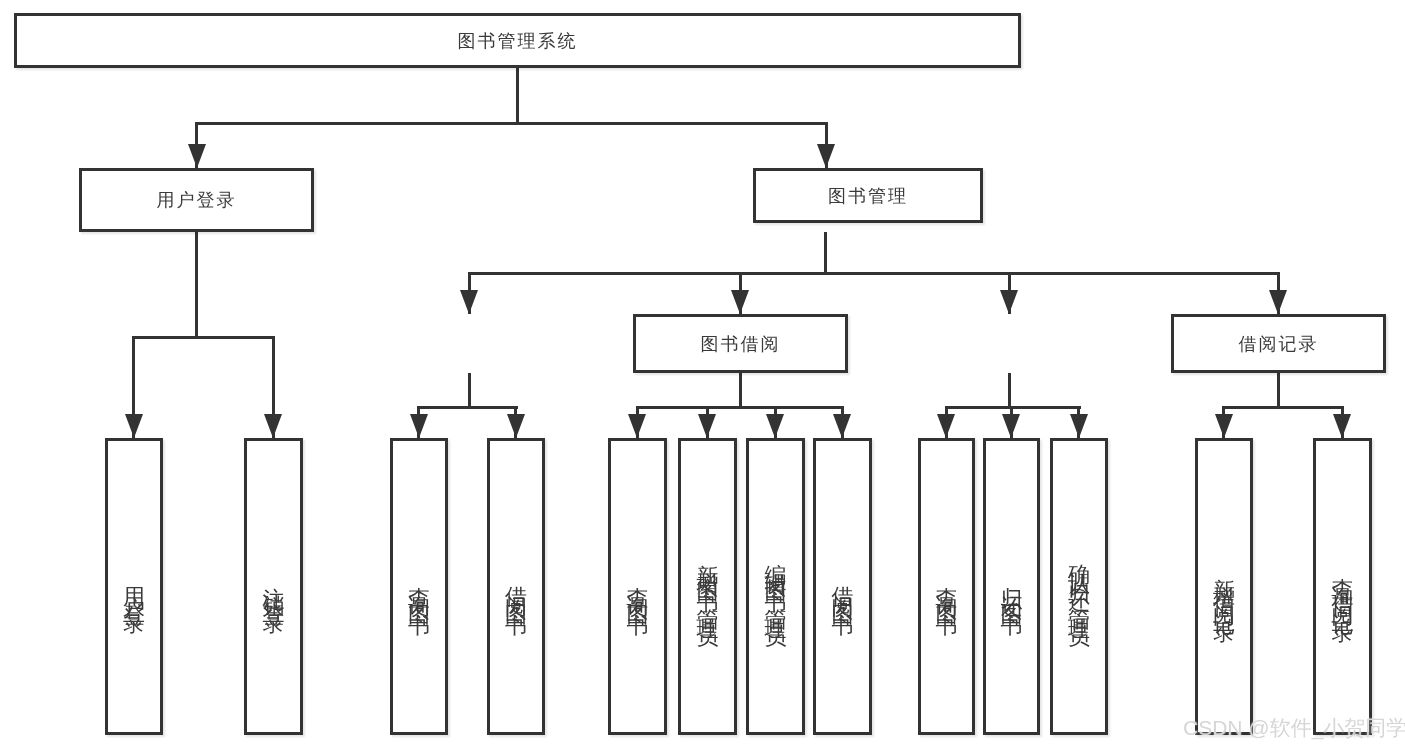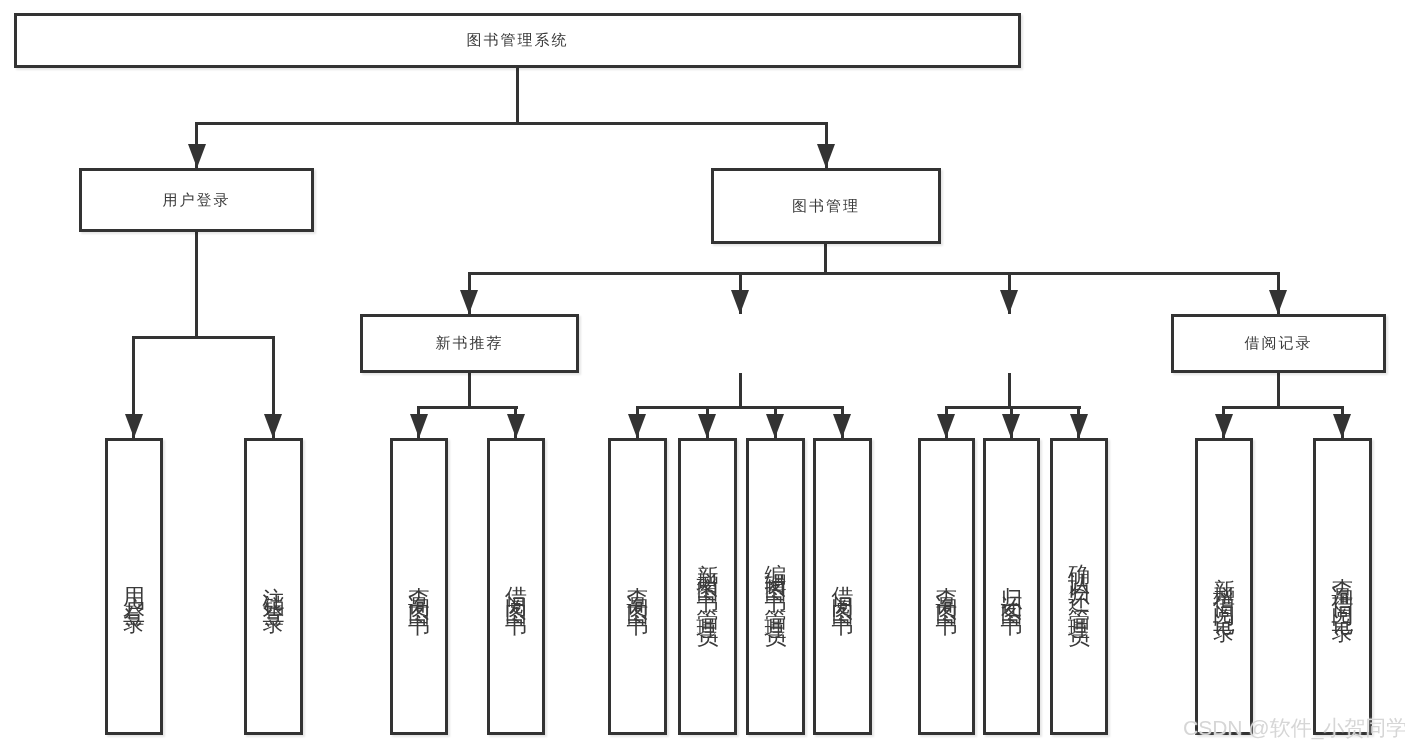--- a/index.html
+++ b/index.html
@@ -6,21 +6,21 @@
   .page {
     position:relative; width:1405px; height:747px; background:#ffffff;
     font-family:"Liberation Sans", sans-serif; color:#3a3a3a; overflow:hidden;
   }
   .box {
     position:absolute; box-sizing:border-box;
     border:3px solid #333333; background:#ffffff;
     display:flex; align-items:center; justify-content:center;
     box-shadow:2px 2px 2px rgba(0,0,0,0.10);
   }
-  .hlabel { font-size:15px; letter-spacing:2px; white-space:nowrap; }
+  .hlabel { font-size:18px; letter-spacing:2px; white-space:nowrap; }
   .vtext {
     writing-mode:vertical-rl; text-orientation:mixed;
     font-size:22px; letter-spacing:9px; line-height:1;
   }
   .v { position:absolute; width:3px; background:#333333; }
   .h { position:absolute; height:3px; background:#333333; }
   .ar {
     position:absolute; width:0; height:0;
     border-left:9px solid transparent; border-right:9px solid transparent;
     border-top:24px solid #333333;
@@ -109,26 +109,26 @@
     <div class="ar" style="left:1333px;top:414px"></div>
   </div>
 
   <div class="box" style="left:14px;top:13px;width:1007px;height:55px">
     <span class="hlabel">图书管理系统</span>
   </div>
 
   <div class="box" style="left:79px;top:168px;width:235px;height:64px">
     <span class="hlabel">用户登录</span>
   </div>
-  <div class="box" style="left:711px;top:168px;width:230px;height:76px">
+  <div class="box" style="left:753px;top:168px;width:230px;height:55px">
     <span class="hlabel">图书管理</span>
   </div>
 
-  <div class="box" style="left:360px;top:314px;width:219px;height:59px">
-    <span class="hlabel">新书推荐</span>
+  <div class="box" style="left:633px;top:314px;width:215px;height:59px">
+    <span class="hlabel">图书借阅</span>
   </div>
   <div class="box" style="left:1171px;top:314px;width:215px;height:59px">
     <span class="hlabel">借阅记录</span>
   </div>
 
   <div class="box" style="left:105px;top:438px;width:58px;height:297px">
     <span class="vtext">用户登录</span>
   </div>
   <div class="box" style="left:244px;top:438px;width:59px;height:297px">
     <span class="vtext">注销登录</span>

